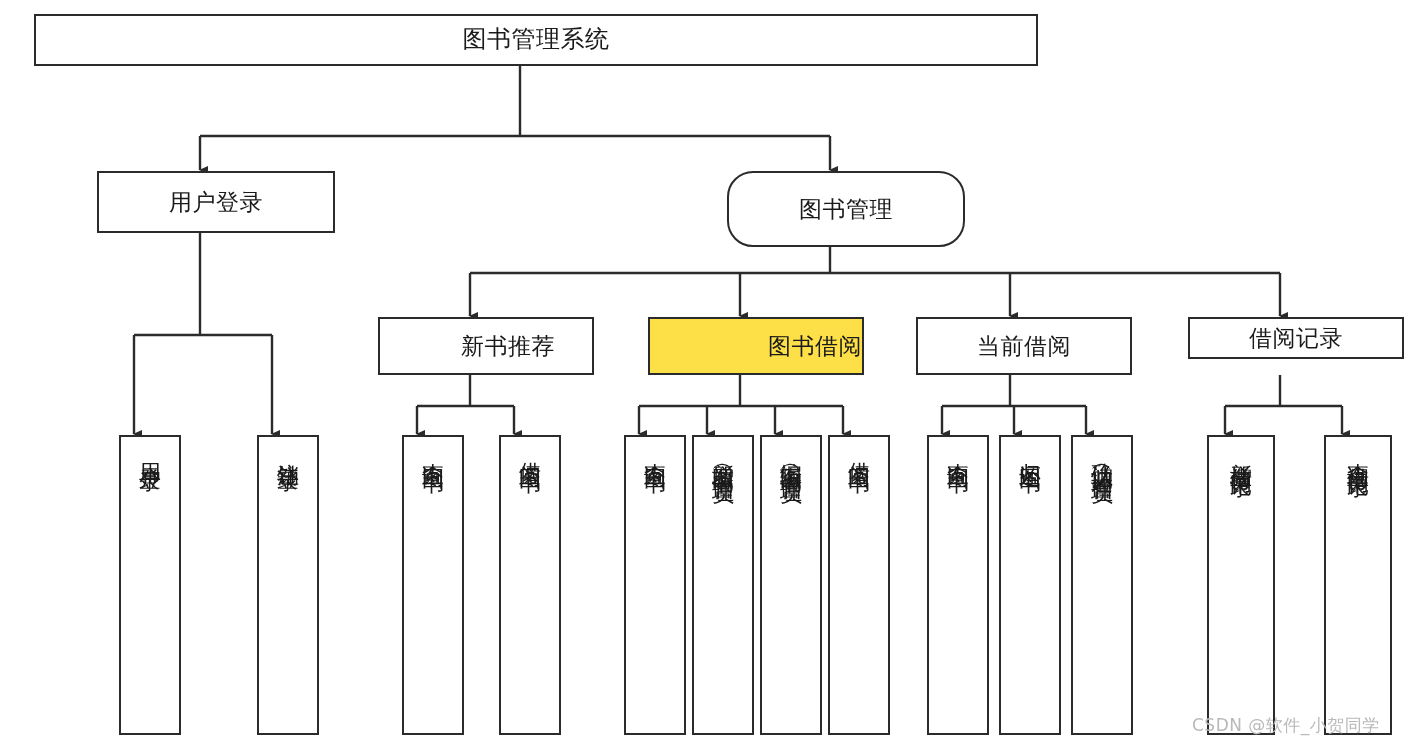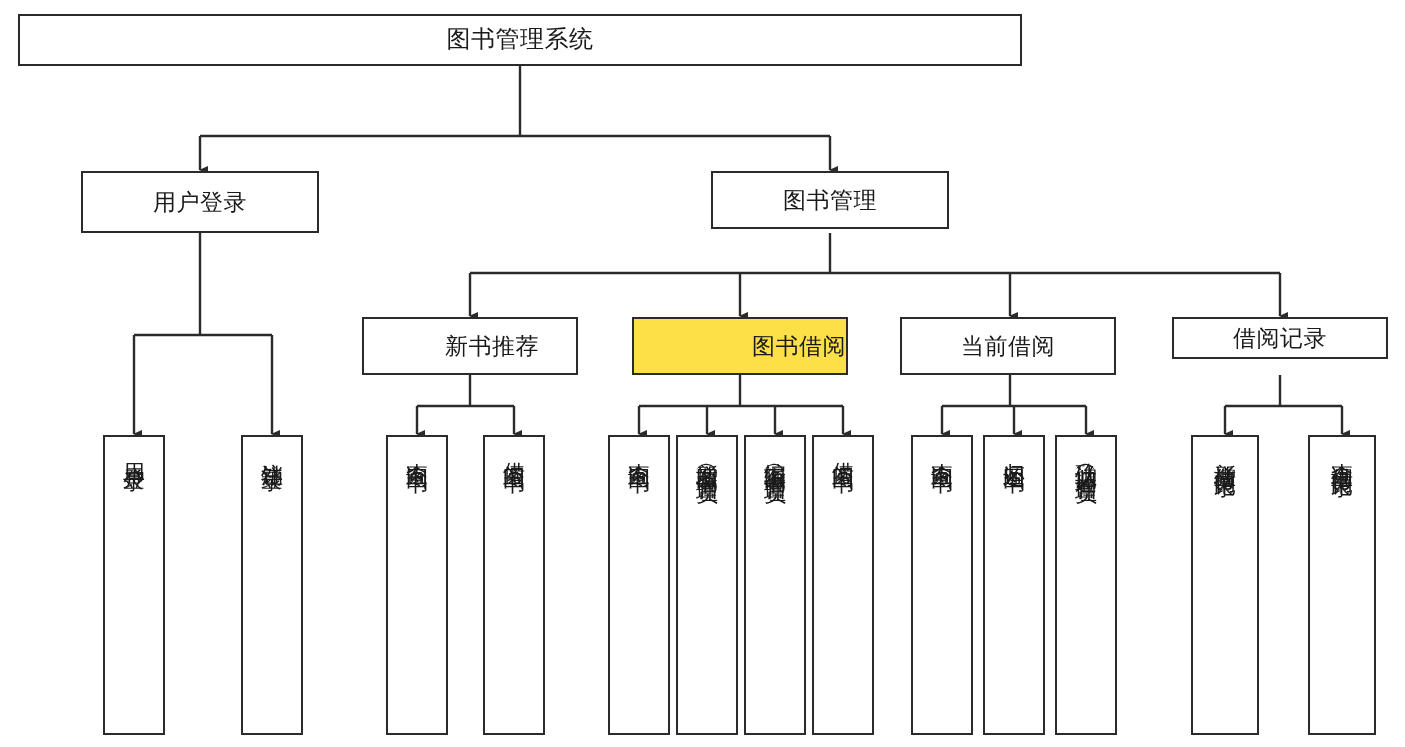--- a/index.html
+++ b/index.html
@@ -28,20 +28,21 @@
   }
   .node-box {
     position: absolute;
     box-sizing: border-box;
     background: #ffffff;
     border: 2px solid #2b2b2b;
     display: flex;
     align-items: center;
     justify-content: center;
     overflow: hidden;
+    margin-left: 16px;
   }
   .node-label {
     color: #1a1a1a;
     line-height: 1.08;
     text-align: center;
     white-space: nowrap;
     letter-spacing: 0.5px;
   }
   .node-box.horizontal .node-label {
     writing-mode: horizontal-tb;
@@ -117,21 +118,21 @@
       </g>
   </svg>
 
   <div id="node-layer">
       <div class="node-box horizontal root" style="left: 18px; top: 14px; width: 1004px; height: 52px; border-color: rgb(43, 43, 43); background: rgb(255, 255, 255);">
         <span class="node-label" style="color: rgb(26, 26, 26);">图书管理系统</span>
       </div>
       <div class="node-box horizontal" style="left: 81px; top: 171px; width: 238px; height: 62px; border-color: rgb(43, 43, 43); background: rgb(255, 255, 255);">
         <span class="node-label" style="color: rgb(26, 26, 26);">用户登录</span>
       </div>
-      <div class="node-box horizontal" style="left: 711px; top: 171px; width: 238px; height: 58px; border-color: rgb(43, 43, 43); background: rgb(255, 255, 255);">
+      <div class="node-box horizontal" style="left: 711px; top: 171px; width: 238px; height: 76px; border-color: rgb(43, 43, 43); background: rgb(255, 255, 255); border-radius: 26px;">
         <span class="node-label" style="color: rgb(26, 26, 26);">图书管理</span>
       </div>
       <div class="node-box horizontal" style="left: 362px; top: 317px; width: 216px; height: 58px; border-color: rgb(43, 43, 43); background: rgb(255, 255, 255); padding-left: 44px;">
         <span class="node-label" style="color: rgb(26, 26, 26);">新书推荐</span>
       </div>
       <div class="node-box horizontal" style="left: 632px; top: 317px; width: 216px; height: 58px; border-color: rgb(43, 43, 43); background: #fde047; justify-content: flex-end;">
         <span class="node-label" style="color: rgb(26, 26, 26);">图书借阅</span>
       </div>
       <div class="node-box horizontal" style="left: 900px; top: 317px; width: 216px; height: 58px; border-color: rgb(43, 43, 43); background: rgb(255, 255, 255);">
         <span class="node-label" style="color: rgb(26, 26, 26);">当前借阅</span>
@@ -173,14 +174,15 @@
         <span class="node-label" style="color: rgb(26, 26, 26);">确认归还（管理员）</span>
       </div>
       <div class="node-box vertical" style="left: 1191px; top: 435px; width: 68px; height: 300px; border-color: rgb(43, 43, 43); background: rgb(255, 255, 255);">
         <span class="node-label" style="color: rgb(26, 26, 26);">新增借阅记录</span>
       </div>
       <div class="node-box vertical" style="left: 1308px; top: 435px; width: 68px; height: 300px; border-color: rgb(43, 43, 43); background: rgb(255, 255, 255);">
         <span class="node-label" style="color: rgb(26, 26, 26);">查询借阅记录</span>
       </div>
     </div>
 
+  <div class="watermark" style="left: 1192px; top: 714px; color: rgb(185, 185, 185);">CSDN @软件_小贺同学</div>
 
 </div>
 
 </body></html>

